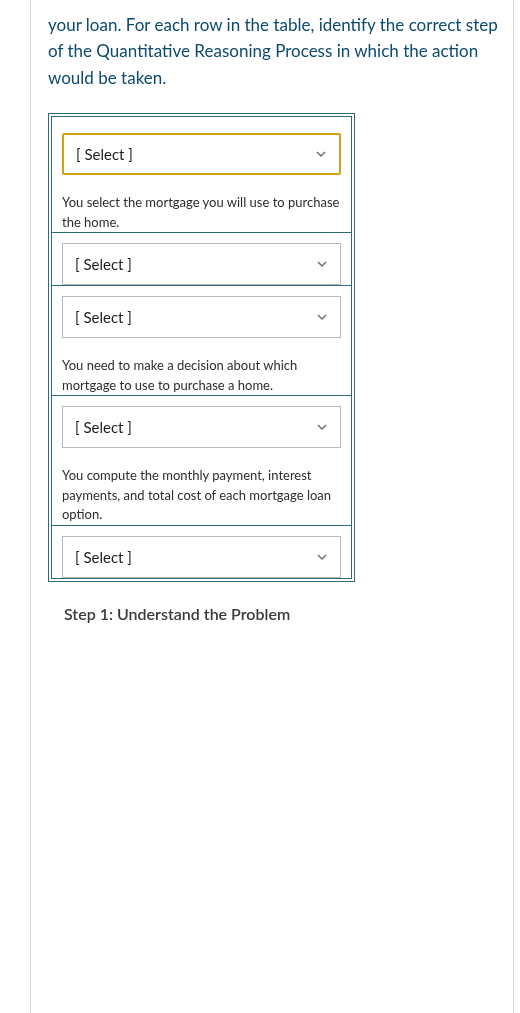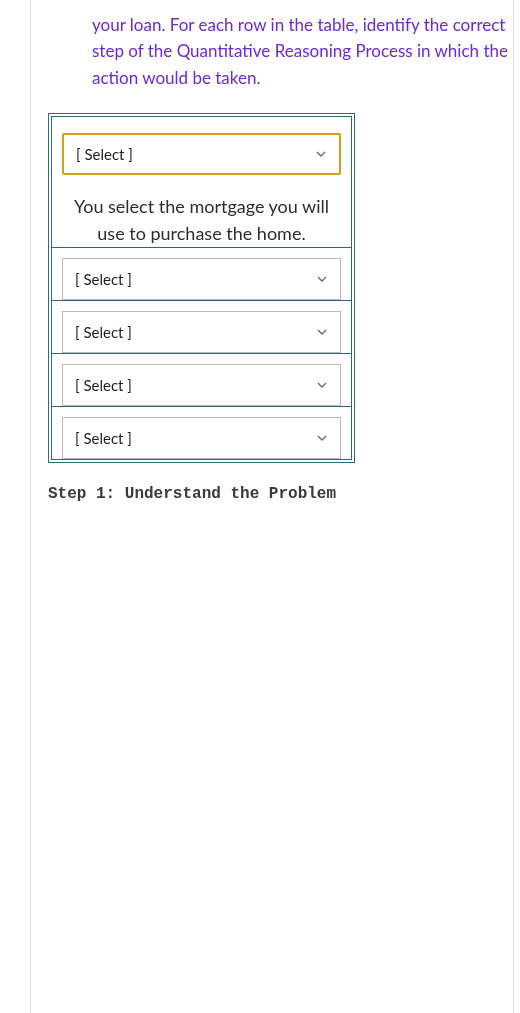--- a/index.html
+++ b/index.html
@@ -31,32 +31,30 @@
     width: 1px;
     height: 100%;
     background: #d9d9d9;
   }
   .content {
     padding: 12px 10px 18px 48px;
   }
   .intro {
     font-size: 17px;
     line-height: 1.55;
-    color: #6d28d9;
+    color: #0c4a6e;
     margin-bottom: 22px;
-    margin-left: 44px;
   }
   .qtable {
     width: 307px;
     border: 4px double #2d6a7a;
   }
   .qcell {
     border-top: 1px solid #2d6a7a;
     padding: 10px 10px 0 10px;
-    text-align: center;
   }
   .qcell:first-child { border-top: none; padding-top: 16px; }
   .select {
     display: flex;
     align-items: center;
     justify-content: space-between;
     height: 42px;
     border: 1px solid #b9b9b9;
     background: #fff;
     padding: 0 12px;
@@ -69,33 +67,32 @@
     border-radius: 2px;
   }
   .chevron {
     width: 12px;
     height: 12px;
     flex: 0 0 auto;
   }
   .chevron svg { display: block; }
   .rowtext {
     margin-top: 18px;
-    font-size: 18px;
+    font-size: 13px;
     line-height: 1.5;
     color: #2d2d2d;
   }
   .steps {
     margin-top: 22px;
   }
   .step {
     font-size: 16px;
     font-weight: 600;
     color: #3a3a3a;
-    margin: 20px 0;
-    font-family: Liberation Mono, monospace;
+    margin: 20px 16px;
   }
 </style>
 </head>
 <body>
 
 <div class="page">
   <div class="rule-left"></div>
   <div class="rule-right"></div>
 
   <div class="content">
@@ -126,30 +123,32 @@
         </div>
         <div class="qcell">
           <div class="select">
             <span>[ Select ]</span>
             <span class="chevron">
               <svg viewBox="0 0 12 12" width="12" height="12">
                 <polyline points="2,4 6,8 10,4" fill="none" stroke="#6a6a6a" stroke-width="1.4"></polyline>
               </svg>
             </span>
           </div>
+          <div class="rowtext">You need to make a decision about which mortgage to use to purchase a home.</div>
         </div>
         <div class="qcell">
           <div class="select">
             <span>[ Select ]</span>
             <span class="chevron">
               <svg viewBox="0 0 12 12" width="12" height="12">
                 <polyline points="2,4 6,8 10,4" fill="none" stroke="#6a6a6a" stroke-width="1.4"></polyline>
               </svg>
             </span>
           </div>
+          <div class="rowtext">You compute the monthly payment, interest payments, and total cost of each mortgage loan option.</div>
         </div>
         <div class="qcell">
           <div class="select">
             <span>[ Select ]</span>
             <span class="chevron">
               <svg viewBox="0 0 12 12" width="12" height="12">
                 <polyline points="2,4 6,8 10,4" fill="none" stroke="#6a6a6a" stroke-width="1.4"></polyline>
               </svg>
             </span>
           </div>

